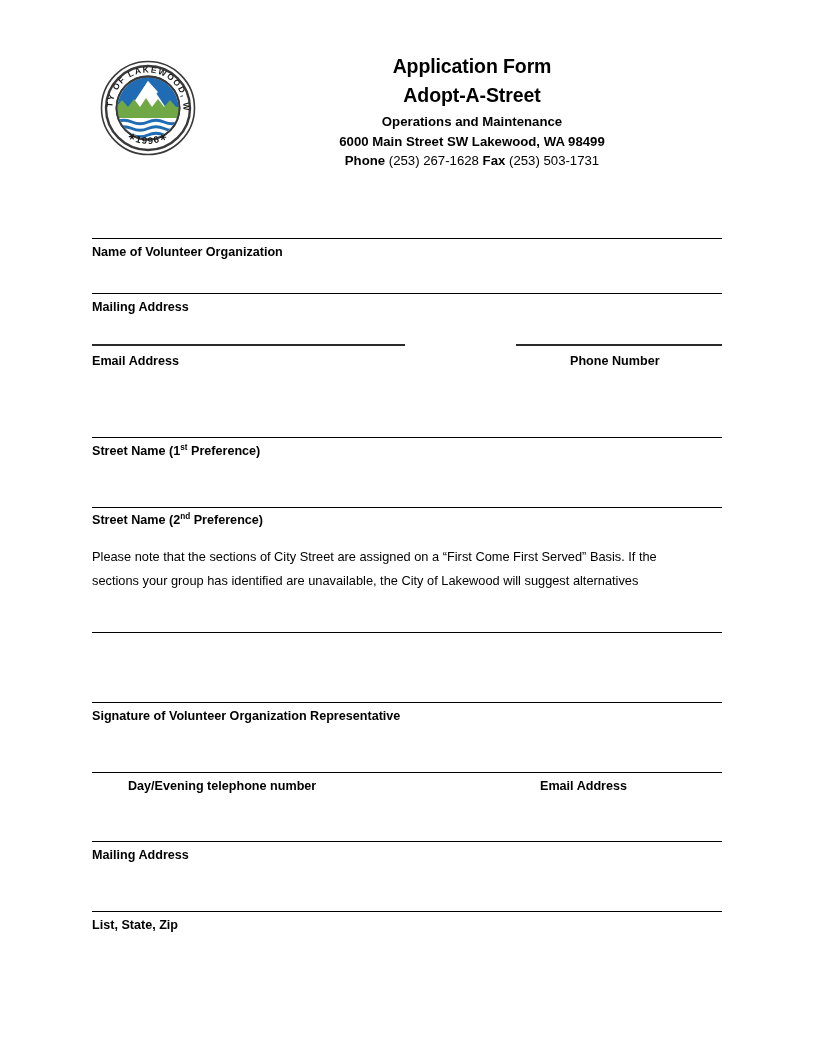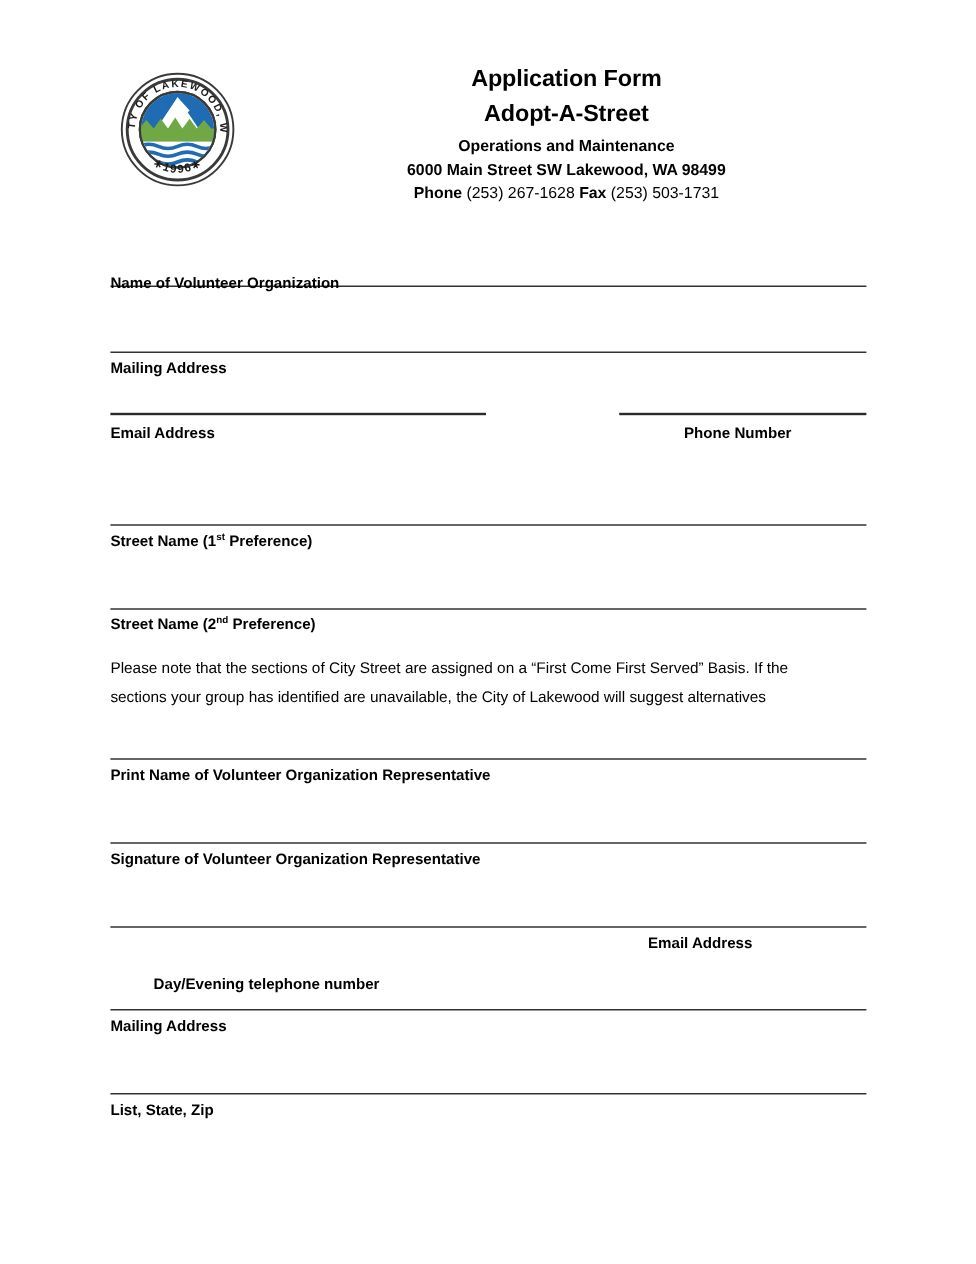--- a/index.html
+++ b/index.html
@@ -180,21 +180,21 @@
     <div class="header-text">
       <div class="doc-title">Application Form</div>
       <div class="doc-title">Adopt-A-Street</div>
       <div class="dept-line">Operations and Maintenance</div>
       <div class="addr-line">6000 Main Street SW Lakewood, WA 98499</div>
       <div class="phone-line"><b>Phone</b> <span>(253) 267-1628</span> <b>Fax</b> <span>(253) 503-1731</span></div>
     </div>
   </div>
 
   <div class="rule" style="top:238px;"></div>
-  <div class="field-label" style="top:228px;">Name of Volunteer Organization</div>
+  <div class="field-label" style="top:244px;">Name of Volunteer Organization</div>
 
   <div class="rule" style="top:293px;"></div>
   <div class="field-label" style="top:299px;">Mailing Address</div>
 
   <div class="uline" style="left:92px; top:344px; width:313px;"></div>
   <div class="uline" style="left:516px; top:344px; width:206px;"></div>
   <div class="field-label" style="top:353px;">Email Address</div>
   <div class="label-right" style="left:570px; top:353px;">Phone Number</div>
 
 
@@ -203,27 +203,26 @@
 
   <div class="rule" style="top:507px;"></div>
   <div class="field-label" style="top:512px;"><span>Street Name (2</span><sup>nd</sup><span> Preference)</span></div>
 
   <div class="note" style="top:545px;">
     <div>Please note that the sections of City Street are assigned on a “First Come First Served” Basis. If the</div>
     <div>sections your group has identified are unavailable, the City of Lakewood will suggest alternatives</div>
   </div>
 
   <div class="rule" style="top:632px;"></div>
-  <div class="field-label" style="top:638px;">Print Name of Volunteer Organization Representative</div>
 
   <div class="rule" style="top:702px;"></div>
   <div class="field-label" style="top:708px;">Signature of Volunteer Organization Representative</div>
 
   <div class="rule" style="top:772px;"></div>
-  <div class="field-label" style="top:812px;padding-left:36px;">Day/Evening telephone number</div>
+  <div class="field-label" style="top:778px;padding-left:36px;">Day/Evening telephone number</div>
   <div class="label-right" style="left:540px; top:778px;">Email Address</div>
 
   <div class="rule" style="top:841px;"></div>
   <div class="field-label" style="top:847px;">Mailing Address</div>
 
   <div class="rule" style="top:911px;"></div>
   <div class="field-label" style="top:917px;">List, State, Zip</div>
 
 </div>
 

